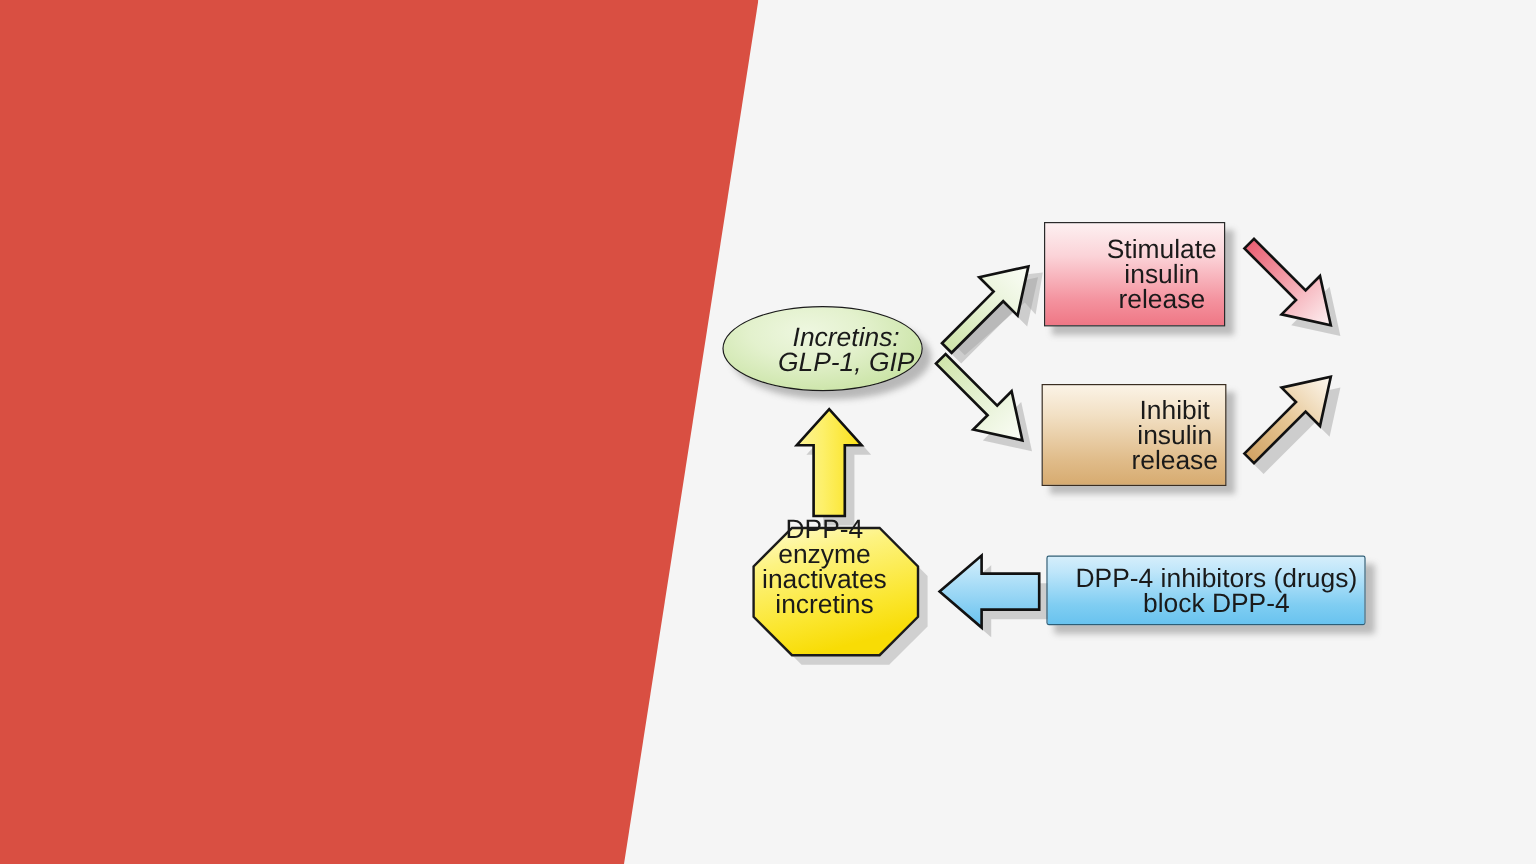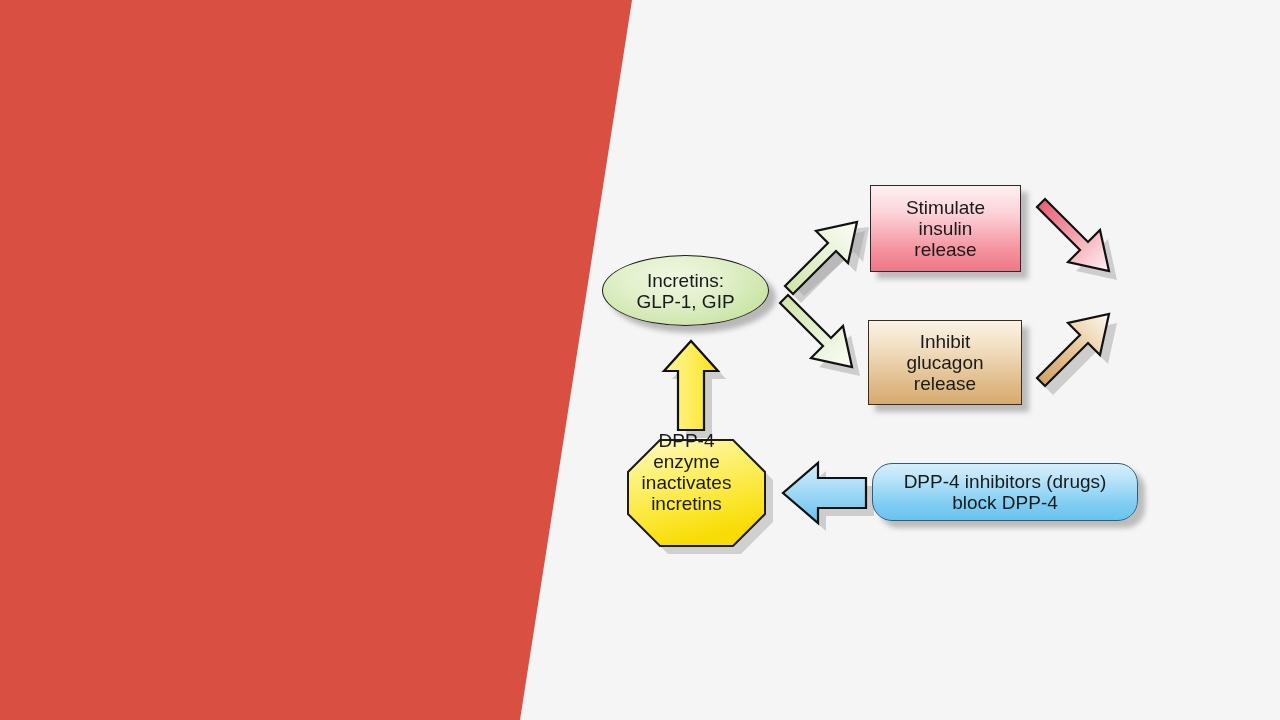--- a/index.html
+++ b/index.html
@@ -52,37 +52,38 @@
     position: absolute;
     left: 0; top: 0;
     width: 1280px;
     height: 720px;
     z-index: 1;
   }
   .node {
     position: absolute;
     display: flex;
     align-items: center;
-    justify-content: center;
+    justify-content: flex-end;
     text-align: center;
     color: #1a1a1a;
-    font-size: 19px;
+    font-size: 22px;
     line-height: 21px;
     box-sizing: border-box;
     z-index: 2;
   }
   .node .nlabel { position: relative; z-index: 2; padding: 0 6px; white-space: pre-line; }
 
   
   #node-incretins {
     left: 602px; top: 255px; width: 167px; height: 71px;
     border-radius: 50%;
     border: 1.6px solid #1b1b1b;
     background: radial-gradient(ellipse at 42% 30%, #eef7e0 0%, #e3f1cd 35%, #c9e3a4 80%, #bcd993 100%);
     box-shadow: 7px 7px 5px rgba(110,110,110,0.45);
+    font-style: italic;
   }
   
   #node-stimulate {
     left: 870px; top: 185px; width: 151px; height: 87px;
     border: 1.7px solid #2a2a2a;
     background: linear-gradient(to bottom, #fdf0f1 0%, #fbd3d8 32%, #f4939f 75%, #ef7785 100%);
     box-shadow: 7px 7px 5px rgba(110,110,110,0.42);
   }
   
   #node-inhibit {
@@ -103,21 +104,21 @@
   #node-dpp4 {
     left: 628px; top: 418px; width: 117px; height: 108px;
     border: none;
     background: transparent;
     box-shadow: none;
   }
   
   #node-inhibitors {
     left: 872px; top: 463px; width: 266px; height: 58px;
     border: 1.7px solid #2d5e77;
-    border-radius: 20px;
+    border-radius: 2px;
     background: linear-gradient(to bottom, #d5eefb 0%, #bfe6fa 22%, #7fcdf2 72%, #69c3ef 100%);
     box-shadow: 7px 7px 5px rgba(110,110,110,0.42);
   }
   svg.arrows {
     position: absolute; left: 0; top: 0;
     width: 1280px; height: 720px;
     z-index: 1;
     pointer-events: none;
   }
 </style>
@@ -214,21 +215,21 @@
     </div>
 
     <div class="node" id="node-stimulate">
       <span class="nlabel">Stimulate
 insulin
 release</span>
     </div>
 
     <div class="node" id="node-inhibit">
       <span class="nlabel">Inhibit
-glucagon
+insulin
 release</span>
     </div>
 
 
     <div class="node" id="node-dpp4">
       <span class="nlabel">DPP-4
 enzyme
 inactivates
 incretins</span>
     </div>

